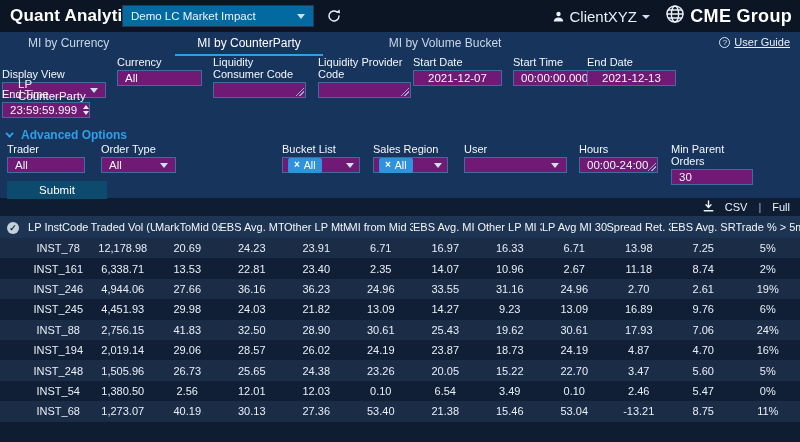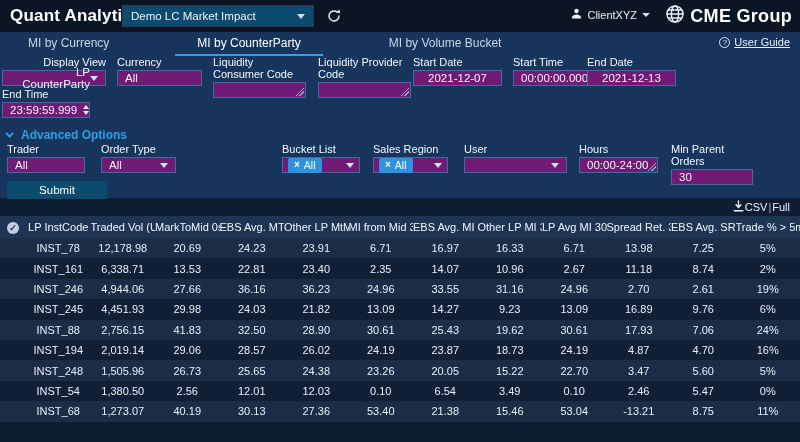--- a/index.html
+++ b/index.html
@@ -9,26 +9,26 @@
     background:#0e1d31; font-family:"Liberation Sans", sans-serif; color:#eef4fa;
   }
   
   .top-header {
     position:absolute; top:0; left:0; width:800px; height:32px;
     background:#0b1523; display:flex; align-items:center;
   }
   .app-title { font-size:17px; font-weight:bold; color:#ffffff; margin-left:10px; letter-spacing:.2px; }
   .report-select {
     position:absolute; left:122px; top:5px; width:192px; height:22px;
-    background:#0c4a6e; border:1px solid #27384f; display:flex; align-items:center;
+    background:#0369a1; border:1px solid #27384f; display:flex; align-items:center;
     justify-content:space-between; padding:0 8px; font-size:11.5px; cursor:pointer;
   }
   .caret { width:0; height:0; border-left:4px solid transparent; border-right:4px solid transparent; border-top:5px solid #cfe0f2; }
   .refresh-btn { position:absolute; left:326px; top:8px; width:16px; height:16px; cursor:pointer; }
-  .user-menu { position:absolute; right:150px; top:8px; display:flex; align-items:center; gap:5px; cursor:pointer; font-size:11px; color:#e8f0fa; }
+  .user-menu { position:absolute; right:150px; top:8px; display:flex; align-items:center; gap:5px; cursor:pointer; font-size:15px; color:#e8f0fa; }
   .user-menu .caret { border-top-width:4px; }
   .brand { position:absolute; right:8px; top:4px; display:flex; align-items:center; gap:5px; }
   .brand-text { font-size:18px; font-weight:bold; color:#ffffff; letter-spacing:.3px; }
   
   .panel { position:absolute; top:32px; left:0; width:800px; height:166px; background:#16345c; }
   .tabbar { position:relative; height:24px; display:flex; align-items:stretch; padding-left:6px;gap:44px; }
   .tab { padding:4px 22px 3px; font-size:12px; color:#c9d7e6; cursor:pointer; border-bottom:2px solid transparent; }
   .tab.active { color:#ffffff; border-bottom-color:#2da0e8; }
   .user-guide { position:absolute; right:10px; top:4px; display:flex; align-items:center; gap:4px; font-size:11px; color:#e8f0fa; cursor:pointer; }
   .user-guide .label { text-decoration:underline; }
@@ -54,21 +54,21 @@
   .chip { background:#2e93dc; color:#fff; font-size:10.5px; padding:1px 6px 2px; border-radius:2px; display:flex; align-items:center; gap:4px; }
   .chip .x { font-weight:bold; font-size:10px; cursor:pointer; }
   .adv-title { position:absolute; left:8px; top:96px; display:flex; align-items:center; gap:7px; color:#2da0e8; font-size:12px; font-weight:bold; cursor:pointer; }
   .chev { width:6px; height:6px; border-left:2px solid #2da0e8; border-bottom:2px solid #2da0e8; transform:rotate(-45deg) translateY(-2px); }
   .submit-btn {
     position:absolute; left:7px; top:149px; width:100px; height:18px;
     background:#0c4a6e; border:none; color:#ffffff; font-size:11.5px;
     font-family:"Liberation Sans",sans-serif; cursor:pointer; text-align:center; line-height:18px;
   }
   
-  .export-strip { position:absolute; top:198px; left:0; width:800px; height:18px; display:flex; align-items:center; justify-content:flex-end; padding-right:10px; gap:1px; font-size:11px; }
+  .export-strip { position:absolute; top:198px; left:0; width:800px; height:18px; display:flex; align-items:center; justify-content:flex-end; padding-right:10px; gap:11px; font-size:11px; }
   .export-strip a { color:#eef4fa; text-decoration:none; cursor:pointer; }
   .export-sep { color:#9fb4cb; }
   
   .grid-wrap { position:absolute; top:216px; left:0; width:800px; }
   table.grid { width:800px; border-collapse:collapse; table-layout:fixed; font-size:11px; }
   table.grid th {
     background:#1d3553; color:#f2f6fa; font-weight:normal; height:22px;
     text-align:center; white-space:nowrap; overflow:hidden; cursor:pointer;
   }
   table.grid td { height:20.4px; text-align:center; color:#e9eff7; white-space:nowrap; overflow:hidden; }
@@ -128,21 +128,21 @@
     <div class="tabbar">
       <div class="tab">MI by Currency</div>
       <div class="tab active">MI by CounterParty</div>
       <div class="tab">MI by Volume Bucket</div>
       <div class="user-guide">
         <span class="q-icon">?</span>
         <span class="label">User Guide</span>
       </div>
     </div>
 
-    <div class="field" style="left:2px; top:24px; width:104px;text-align:right;">
+    <div class="field" style="left:2px; top:36px; width:104px;">
       <label>Display View</label>
       <div class="ctl sel">
         <span style="padding-left:8px;">LP CounterParty</span>
         <span class="caret"></span>
       </div>
     </div>
 
     <div class="field" style="left:117px; top:24px; width:85px;">
       <label>Currency</label>
       <input class="ctl" type="text" value="All" style="">

